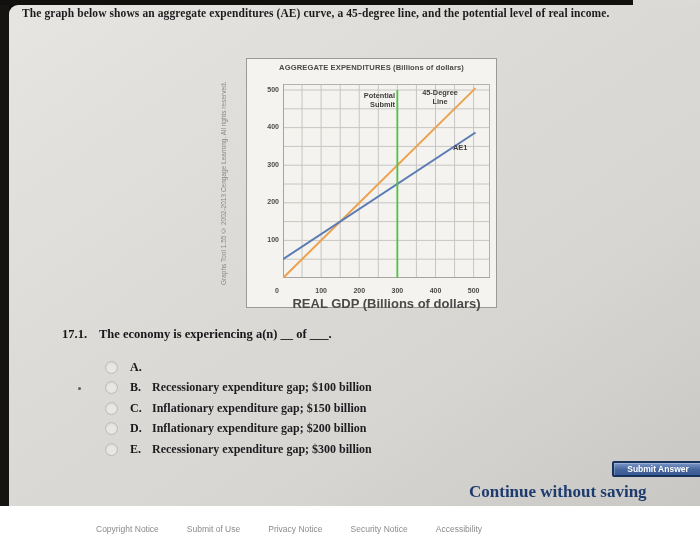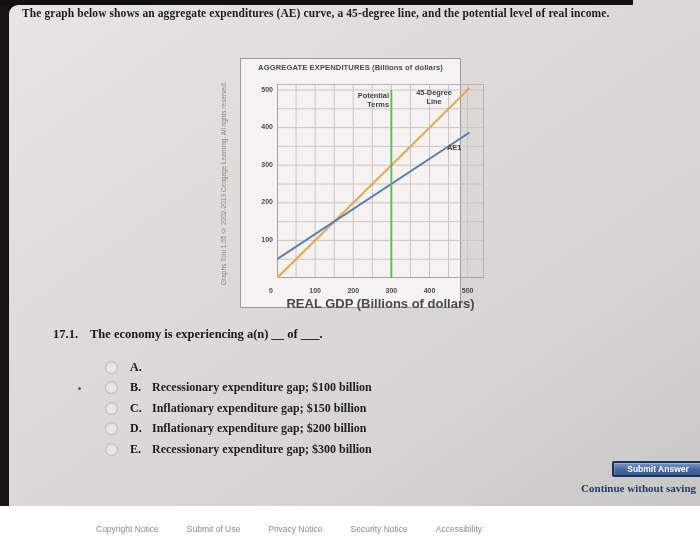--- a/index.html
+++ b/index.html
@@ -22,62 +22,62 @@
 
   .instruction { position:absolute; left:13px; top:2px; width:660px;
                  font-size:11.5px; font-weight:bold; color:#1c1c1e; letter-spacing:0.1px; }
 
   
   .chart-section { position:absolute; left:205px; top:53px; width:290px; height:255px; }
   .watermark { position:absolute; left:4px; top:0; height:250px; width:11px;
                writing-mode:vertical-rl; transform:rotate(180deg);
                font-family:"Liberation Sans", sans-serif; font-size:6.5px; color:#8a8883;
                display:flex; align-items:center; justify-content:center; white-space:nowrap; }
-  .chart-box { position:absolute; left:26px; top:0; width:221px; height:250px;
+  .chart-box { position:absolute; left:32px; top:0; width:251px; height:250px;
                background:#f4f3ef; border:1px solid #9b9a96; }
   .chart-title { position:absolute; left:0; top:4px; width:100%; text-align:center;
                  font-family:"Liberation Sans", sans-serif; font-size:7.6px; font-weight:bold;
                  color:#4a4a4a; letter-spacing:0.1px; }
   #plot { position:absolute; left:36px; top:25px; }
   .xticks span { position:absolute; width:24px; text-align:center; top:228px;
                  font-family:"Liberation Sans", sans-serif; font-size:7px; font-weight:bold; color:#4a4a4a; }
   .yticks span { position:absolute; left:6px; width:26px; text-align:right;
                  font-family:"Liberation Sans", sans-serif; font-size:7px; font-weight:bold; color:#4a4a4a; }
   .x-axis-label { position:absolute; left:36px; top:237px; width:207px; text-align:center;
                   font-family:"Liberation Sans", sans-serif; font-size:13px; font-weight:bold; color:#4a4a4a; }
   .ann { position:absolute; font-family:"Liberation Sans", sans-serif; font-size:7.4px;
          font-weight:bold; color:#3e3e3e; line-height:1.15; white-space:pre-line; }
   .ann-potential { left:98px; top:33px; width:50px; text-align:right; }
   .ann-45deg     { left:168px; top:30px; width:50px; text-align:center; }
   .ann-ae1       { left:206px; top:85px; }
 
   
   .question { position:absolute; left:44px; top:322px; font-size:12.5px; color:#17171a; }
-  .q-num { font-weight:bold; margin-right:12px; }
+  .q-num { font-weight:bold; margin-right:12px;margin-left:9px; }
   .q-text { font-weight:bold; }
 
   .options { position:absolute; left:96px; top:352px; }
   .option-row { display:flex; align-items:center; height:20.5px; }
   .radio { width:13px; height:13px; border-radius:50%; background:#e9e7e3;
            border:1px solid #bdbbb6; box-shadow:inset 0 1px 2px rgba(0,0,0,0.08); cursor:pointer; flex:none; }
   .opt-letter { width:22px; margin-left:12px; font-size:12px; font-weight:bold; color:#17171a; }
   .opt-text { font-size:12px; font-weight:bold; color:#1d1d20; white-space:nowrap; }
 
   .speck { position:absolute; left:69px; top:382px; width:3px; height:3px;
            border-radius:50%; background:rgba(50,50,50,0.75); }
 
   
   .submit-btn { position:absolute; left:603px; top:456px; width:92px; height:16px;
                 background:linear-gradient(#7c98c8, #45659d 55%, #3a5a94);
                 border:2px solid #16325d; border-radius:2px;
                 box-shadow:inset 1px 1px 0 rgba(255,255,255,0.25);
                 color:#ffffff; font-family:"Liberation Sans", sans-serif;
                 font-size:8.5px; font-weight:bold; text-align:center; line-height:12px; cursor:pointer; }
-  .continue-link { position:absolute; left:460px; top:477px; width:227px; text-align:right;
-                   font-size:11px; font-weight:bold; color:#1d3b6e; cursor:pointer; }
+  .continue-link { position:absolute; left:460px; top:477px; width:227px; text-align:left;
+                   font-size:17px; font-weight:bold; color:#1d3b6e; cursor:pointer; }
 </style>
 </head>
 <body>
 
 <div class="frame-left"></div>
 <div class="content">
 
   <div class="instruction">The graph below shows an aggregate expenditures (AE) curve, a 45-degree line, and the potential level of real income.</div>
 
   <div class="chart-section">
@@ -122,21 +122,21 @@
           <span style="left: 214.608px;">500</span>
         </div>
       <div class="yticks">
           <span style="top: 176.903px;">100</span>
           <span style="top: 139.306px;">200</span>
           <span style="top: 101.709px;">300</span>
           <span style="top: 64.1124px;">400</span>
           <span style="top: 26.5155px;">500</span>
         </div>
       <div class="ann ann-potential">Potential
-Terms</div>
+Submit</div>
       <div class="ann ann-45deg">45-Degree
 Line</div>
       <div class="ann ann-ae1">AE1</div>
       <div class="x-axis-label">REAL GDP (Billions of dollars)</div>
     </div>
   </div>
 
   <div class="question">
     <span class="q-num">17.1.</span><span class="q-text">The economy is experiencing a(n) __ of ___.</span>
   </div>

